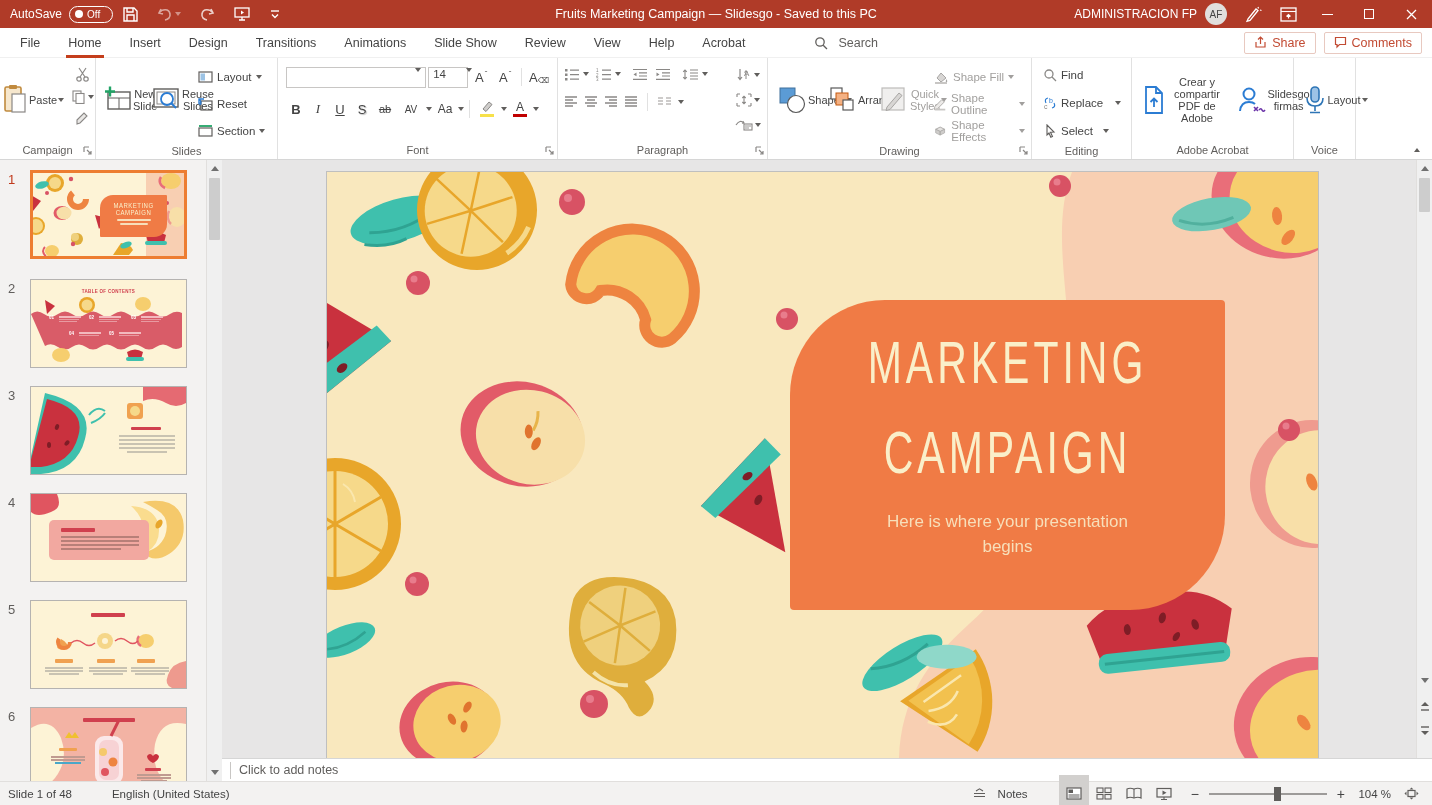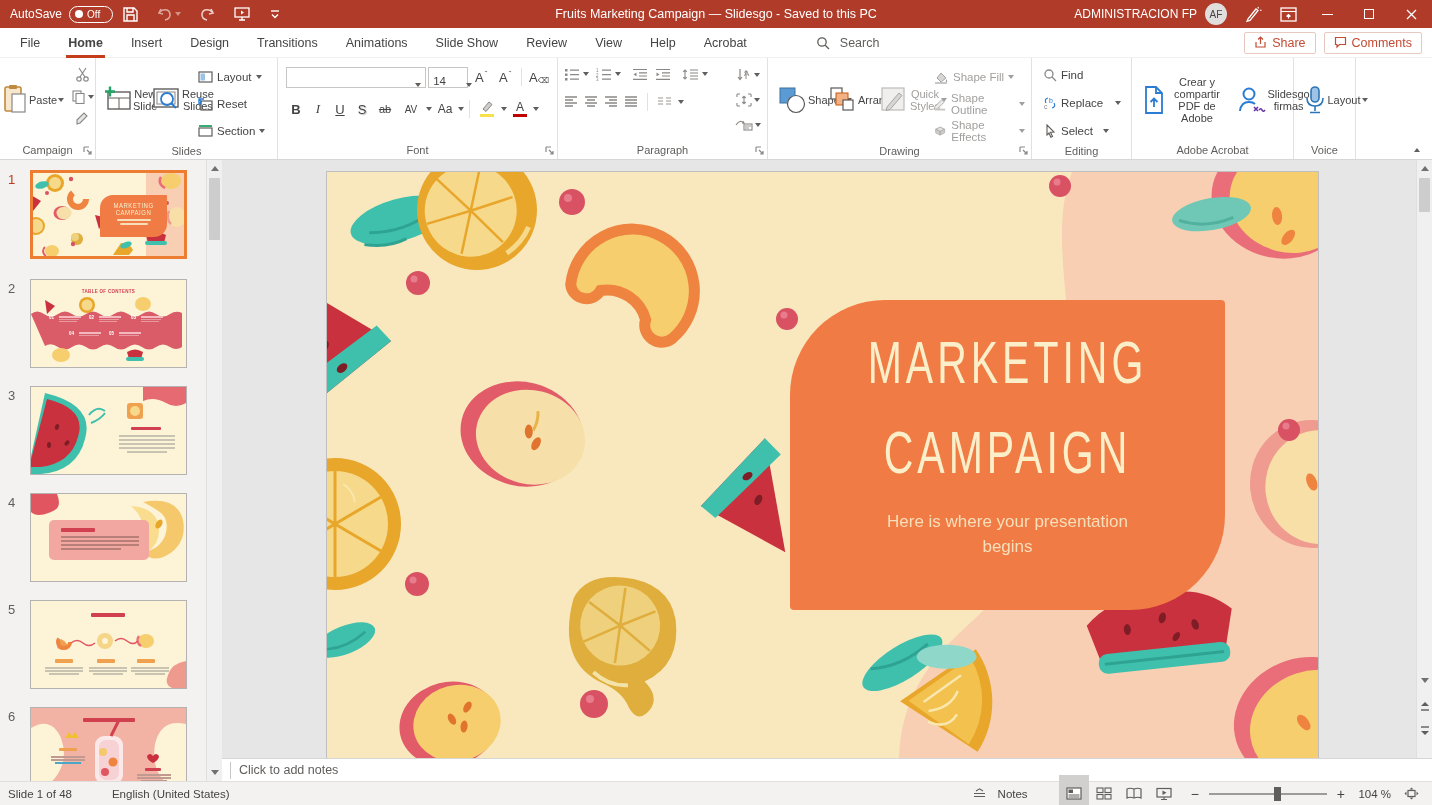--- a/index.html
+++ b/index.html
@@ -15,39 +15,39 @@
 .autosave{display:flex;align-items:center;gap:7px;margin-left:10px;font-size:12px}
 .as-pill{width:44px;height:17px;border:1px solid #fff;border-radius:9px;display:flex;align-items:center;gap:4px;padding:0 5px;font-size:10px}
 .as-dot{width:8px;height:8px;border-radius:50%;background:#fff}
 .tb-title{position:absolute;left:0;right:0;top:0;height:28px;display:flex;align-items:center;justify-content:center;font-size:12.5px;pointer-events:none}
 .tb-right{position:absolute;right:0;top:0;height:28px;display:flex;align-items:center}
 .avatar{width:22px;height:22px;border-radius:50%;background:#e1dfdd;color:#444;font-size:10px;display:flex;align-items:center;justify-content:center;margin:0 8px}
 .winbtn{width:42px;height:28px;display:flex;align-items:center;justify-content:center;font-size:13px}
 
 #tabrow{position:absolute;left:0;top:28px;right:0;height:30px;background:#fff;display:flex;align-items:center;border-bottom:1px solid #f0f0f0}
 .tab{padding:0 14px;height:30px;display:flex;align-items:center;font-size:12.5px;color:#444;position:relative}
-.tab.active{font-weight:bold;color:#444}
+.tab.active{font-weight:normal;color:#444}
 .tab.active::after{content:"";position:absolute;left:12px;right:12px;bottom:0;height:3px;background:#c43e1c}
 .searchbox{display:flex;align-items:flex-start;gap:10px;margin-left:55px;color:#605e5c;font-size:12.5px}
 .tr-right{margin-left:auto;display:flex;align-items:center;gap:8px;padding-right:10px}
 .pillbtn{display:flex;align-items:center;gap:5px;border:1px solid #e8c9c0;border-radius:2px;height:22px;padding:0 9px;color:#c24b33;font-size:12.5px}
 
 #ribbon{position:absolute;left:0;top:58px;right:0;height:102px;background:#fff;border-bottom:1px solid #d6d6d6;display:flex}
 .grp{height:100%;display:flex;flex-direction:column;border-right:1px solid #e1e1e1;position:relative}
 .grp-body{flex:1;display:flex;align-items:flex-start;padding:4px 3px 0 3px}
 .grp-label{height:19px;display:flex;align-items:center;justify-content:center;font-size:11px;color:#605e5c;position:relative}
 .launcher{position:absolute;right:3px;bottom:4px}
 .bigbtn{display:flex;flex-direction:row;align-items:center;gap:1px;padding:2px 3px;font-size:11px;color:#444;line-height:12px;text-align:center;height:76px}
 .bigbtn .bi{height:34px;display:flex;align-items:center;justify-content:center}
 .bigbtn.dis{color:#a19f9d}
 .sbtn{height:21px;display:flex;align-items:center;justify-content:center;gap:2px;padding:0 2px}
 .scol{display:flex;flex-direction:column;justify-content:flex-start;gap:1px}
 .tbtn{height:24px;display:flex;align-items:center;gap:4px;font-size:11.5px;color:#444;padding:0 3px}
 .tbtn.dis{color:#a19f9d}
-.combo{height:21px;border:1px solid #c8c6c4;display:flex;align-items:flex-end;padding:0 4px;font-size:11.5px;color:#444;gap:20px}
+.combo{height:21px;border:1px solid #c8c6c4;display:flex;align-items:flex-start;padding:0 4px;font-size:11.5px;color:#444;gap:20px}
 .combo .cv{margin-left:auto}
 .glyphbtn{font-size:13px;color:#444;width:20px;height:21px;display:flex;align-items:center;justify-content:center}
 .frow{display:flex;align-items:center;gap:2px;height:26px}
 .vsep{width:1px;height:18px;background:#e1e1e1;margin:0 3px}
 #collapse-ribbon{position:absolute;right:8px;bottom:3px;width:14px;height:12px;display:flex;align-items:center;justify-content:center}
 #collapse-ribbon .cv{transform:rotate(180deg)}
 
 #thumbpanel{position:absolute;left:0;top:160px;width:222px;height:621px;background:#f3f2f1;overflow:hidden}
 .thumb-row{position:absolute;left:0;width:205px}
 .tnum{position:absolute;left:8px;top:2px;font-size:13px;color:#605e5c}

